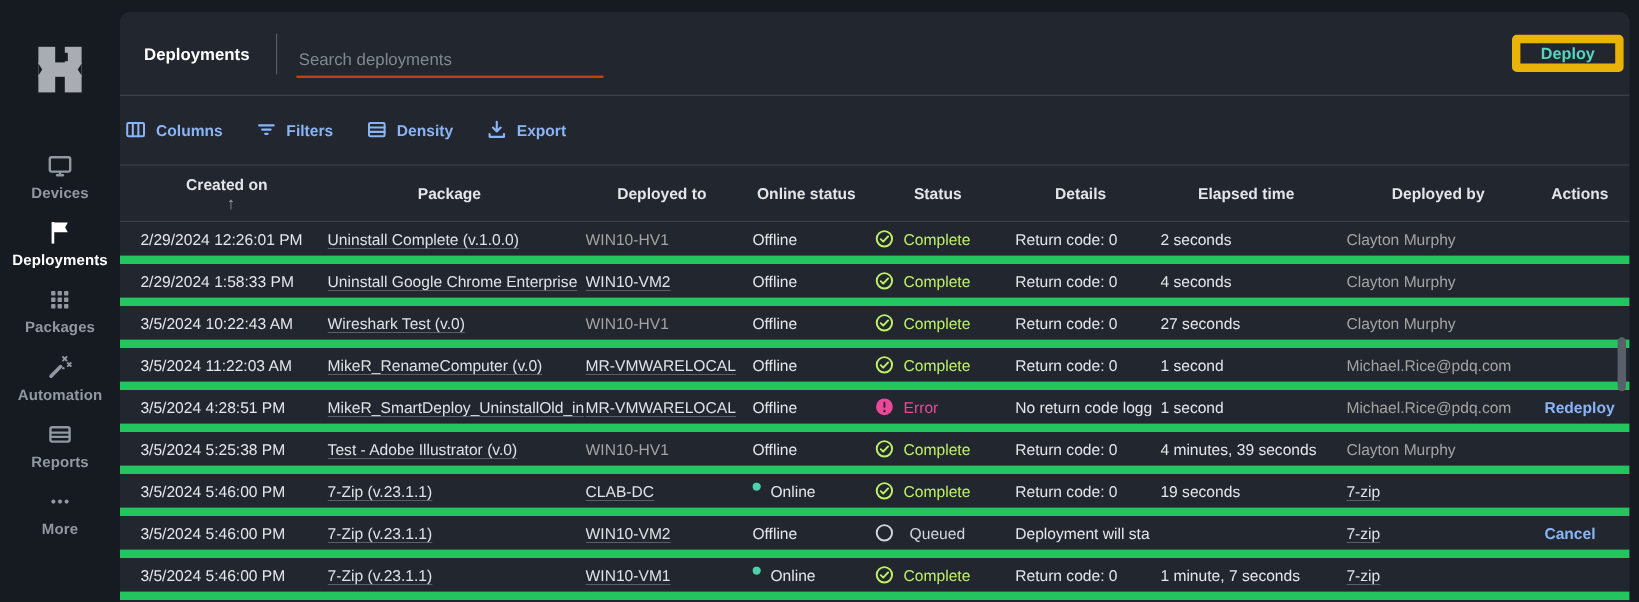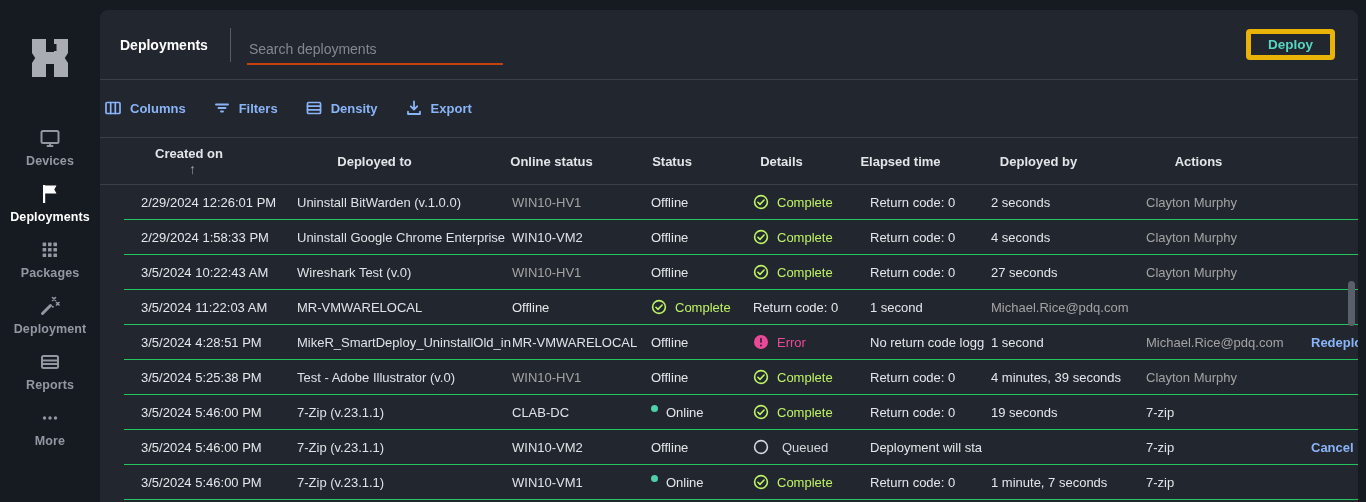--- a/index.html
+++ b/index.html
@@ -22,40 +22,40 @@
     background:#22272f;border-radius:8px 8px 0 0;overflow:hidden;}
 
   .panel-header{display:flex;align-items:center;height:70px;padding-left:20px;
     border-bottom:1px solid #3a4048;}
   .page-title{font-size:14px;font-weight:700;color:#ffffff;margin:0 22px 0 0;}
   .vdiv{width:1px;height:34px;background:#565c66;margin-right:16px;}
   .search-input{width:256px;background:transparent;border:none;border-bottom:2px solid #c2410c;
     color:#e6e8ec;font-size:14px;padding:6px 2px;outline:none;transform:translateY(5px);
     font-family:"Liberation Sans",sans-serif;}
   .search-input::placeholder{color:#82888f;}
-  .deploy-btn{margin-left:auto;margin-right:23px;height:31px;padding:0 17px;
-    background:transparent;border:5px solid #eab308;border-radius:4px;
+  .deploy-btn{margin-left:auto;margin-right:5px;height:31px;padding:0 17px;
+    background:transparent;border:7px solid #eab308;border-radius:4px;
     color:#57d5c2;font-size:13.5px;font-weight:700;cursor:pointer;
     font-family:"Liberation Sans",sans-serif;}
 
   .toolbar{display:flex;align-items:center;gap:27px;height:40px;margin-top:8px;padding-left:4px;}
   .tool-btn{display:flex;align-items:center;gap:8px;color:#8ab4f8;font-size:13px;
     font-weight:700;cursor:pointer;}
   .tool-btn svg{display:block;width:18px;height:18px;}
 
   
   .table{margin-top:9px;}
   .thead,.trow{display:grid;
     grid-template-columns:156px 215px 139px 102px 117px 121px 155px 165px minmax(0,1fr);
     align-items:center;padding-left:17px;}
   .thead{height:48px;border-top:1px solid #3a4048;border-bottom:1px solid #3a4048;}
   .th{font-size:13px;font-weight:700;color:#e3e5e9;white-space:nowrap;overflow:hidden;
     padding-right:12px;display:flex;align-items:center;cursor:pointer;flex-direction:column;}
   .sort{color:#9aa0a6;font-weight:400;font-size:14px;margin-left:7px;}
-  .trow{height:35px;border-bottom:1px solid #22c55e;margin-left:24px;}
+  .trow{height:35px;border-bottom:7px solid #22c55e;}
   .td{font-size:13px;color:#e4e6ea;white-space:nowrap;overflow:hidden;padding-right:12px;}
   .cell-link{color:#dfe2e6;text-decoration:underline;text-underline-offset:3px;cursor:pointer;}
   .plain{text-decoration:none;cursor:default;color:#a3a3a3;}
 
   .c-online{display:flex;align-items:flex-start;}
   .dot{display:none;width:7px;height:7px;border-radius:50%;background:#4fd0a8;margin-right:8px;flex:0 0 auto;}
   .online .dot{display:inline-block;}
 
   .c-status{display:flex;align-items:center;gap:8px;}
   .st-icon{width:16px;height:16px;flex:0 0 auto;}
@@ -124,21 +124,21 @@
     <span class="nav-label">Packages</span>
   </div>
       <div class="nav-item">
     <span class="nav-icon">
           <svg viewBox="0 0 24 24">
             <path d="M4.5 19.5 12.5 11.5" stroke="currentColor" fill="none" stroke-linecap="round" stroke-linejoin="round" stroke-width="3"></path>
             <path d="M14.5 3.5l3 3M17.5 3.5l-3 3M18.5 8.5l2.5 2.5M21 8.5l-2.5 2.5" stroke="currentColor" fill="none" stroke-linecap="round" stroke-linejoin="round" stroke-width="1.6"></path>
             <circle cx="14.8" cy="12.8" r="1" fill="currentColor"></circle>
           </svg>
         </span>
-    <span class="nav-label">Deployment</span>
+    <span class="nav-label">Automation</span>
   </div>
       <div class="nav-item">
     <span class="nav-icon">
           <svg viewBox="0 0 24 24">
             <rect x="4" y="6" width="16" height="12" rx="1.5" stroke="currentColor" fill="none" stroke-linecap="round" stroke-linejoin="round" stroke-width="2"></rect>
             <path d="M4.5 10.5h15M4.5 14h15" stroke="currentColor" fill="none" stroke-linecap="round" stroke-linejoin="round" stroke-width="1.8"></path>
           </svg>
         </span>
     <span class="nav-label">Reports</span>
   </div>
@@ -204,20 +204,23 @@
   </div>
     </div>
 
   <div class="table">
     <div class="thead" id="thead">
         <div class="th">
           <span>Created on</span>
           <span class="sort">↑</span>
         </div>
         <div class="th">
+          <span>Package</span>
+        </div>
+        <div class="th">
           <span>Deployed to</span>
         </div>
         <div class="th">
           <span>Online status</span>
         </div>
         <div class="th">
           <span>Status</span>
         </div>
         <div class="th">
           <span>Details</span>
@@ -229,21 +232,21 @@
           <span>Deployed by</span>
         </div>
         <div class="th">
           <span>Actions</span>
         </div>
       </div>
     <div id="tbody">
         <div class="trow">
     <div class="td c-created">2/29/2024 12:26:01 PM</div>
     <div class="td c-package">
-      <a class="cell-link">Uninstall BitWarden (v.1.0.0)</a>
+      <a class="cell-link">Uninstall Complete (v.1.0.0)</a>
     </div>
     <div class="td c-target">
       <a class="cell-link plain">WIN10-HV1</a>
     </div>
     <div class="td c-online">
 
       <span class="ol-text">Offline</span>
     </div>
     <div class="td c-status st-complete">
       <span class="st-icon">
@@ -318,20 +321,23 @@
     <div class="td c-elapsed">27 seconds</div>
     <div class="td c-by">
       <a class="cell-link plain">Clayton Murphy</a>
     </div>
     <div class="td c-action">
       
     </div>
   </div>
         <div class="trow">
     <div class="td c-created">3/5/2024 11:22:03 AM</div>
+    <div class="td c-package">
+      <a class="cell-link">MikeR_RenameComputer (v.0)</a>
+    </div>
     <div class="td c-target">
       <a class="cell-link">MR-VMWARELOCAL</a>
     </div>
     <div class="td c-online">
 
       <span class="ol-text">Offline</span>
     </div>
     <div class="td c-status st-complete">
       <span class="st-icon">
               <svg viewBox="0 0 16 16">

